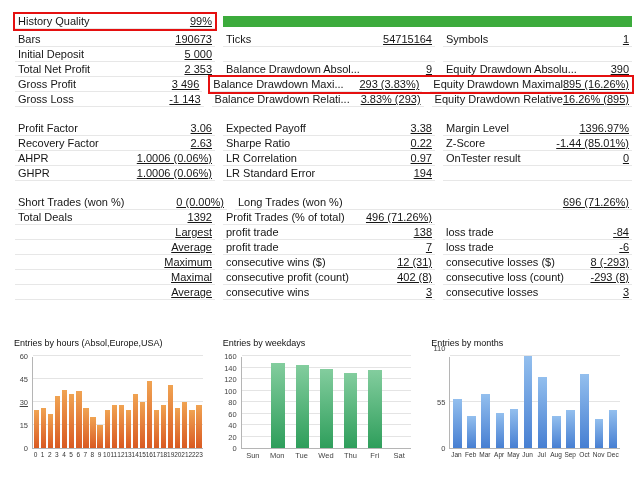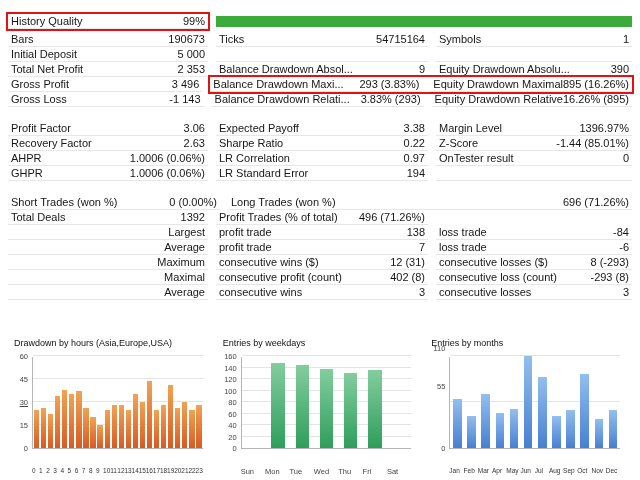--- a/index.html
+++ b/index.html
@@ -6,32 +6,32 @@
   html,body { width: 640px; height: 480px; }
   body {
     background: #ffffff;
     font-family: "Liberation Sans", sans-serif;
     font-size: 11px;
     color: #161616;
     overflow: hidden;
   }
   .report { padding: 14px 8px 0 8px; }
 
-  .trow { display: flex; height: 15px; align-items: center; }
+  .trow { display: flex; height: 15px; align-items: center; margin-left: 7px; }
   .cgroup {
     display: flex; justify-content: space-between; align-items: center;
     height: 15px; padding: 0 3px;
     border-bottom: 1px solid #e7e7e7;
   }
   .c1 { width: 200px; margin-right: 8px; }
   .c23 { display: flex; flex: 1; }
   .c2 { width: 212px; margin-right: 8px; }
   .c3 { flex: 1; }
   .lbl { white-space: nowrap; overflow: hidden; }
-  .val { white-space: nowrap; text-align: center; }
+  .val { white-space: nowrap; text-align: center; text-decoration: underline; }
   .hl { outline: 2px solid var(--hl-red, #e51010); }
   .tsection { margin-bottom: 14px; }
 
   .hq-row { margin-bottom: 3px; }
   .progress-track { flex: 1; display: flex; align-items: center; height: 15px; }
   .progress-fill { height: 11px; width: 100%; background: var(--progress-green, #3cab3c); }
 
   .charts { display: flex; gap: 20px; padding: 24px 12px 0 6px; }
   .chart { flex: 1; }
   .chart-title { font-size: 9px; color: #111; margin-bottom: 9px; white-space: nowrap; }
@@ -41,21 +41,21 @@
   .plot-col { flex: 1; min-width: 0; }
   .plot { position: relative; height: 92px; border-left: 1px solid #b5b5b5; border-bottom: 1px solid #b5b5b5; }
   .gridline { position: absolute; left: 0; right: 0; height: 1px; background: #e4e4e4; }
   .bars { position: absolute; left: 0; right: 0; bottom: 0; height: 92px; display: flex; align-items: flex-end; }
   .slot { flex: 1; display: flex; align-items: flex-end; justify-content: center; min-width: 0; }
   .bar { width: 70%; }
   .chart-0 .bar { width: 74%; }
   .chart-1 .bar { width: 55%; }
   .chart-2 .bar { width: 60%; }
   .xlabels { display: flex; margin-top: 2px; }
-  .xlab { flex: 1; font-size: 6.5px; color: #333; white-space: nowrap; min-width: 0; margin-top: 16px; }
+  .xlab { flex: 1; text-align: center; font-size: 6.5px; color: #333; white-space: nowrap; min-width: 0; }
   .chart-1 .xlab { font-size: 7.5px; color: #444; }
 </style>
 </head>
 <body>
 
 <div class="report">
 
   <div class="trow hq-row">
     <div class="cgroup c1 hl">
       <span class="lbl">History Quality</span>
@@ -320,21 +320,21 @@
               <span class="lbl">consecutive losses</span>
               <span class="val">3</span>
             </div>
           </div>
         </div>
       </div>
     </div>
 
   <div id="charts" class="charts">
       <div class="chart chart-0">
-        <div class="chart-title">Drawdown by hours (Asia,Europe,USA)</div>
+        <div class="chart-title">Entries by hours (Absol,Europe,USA)</div>
         <div class="chart-body">
           <div class="yaxis">
             <div class="ytick" style="bottom: -4px;">0</div>
             <div class="ytick" style="bottom: 19px;">15</div>
             <div class="ytick" style="bottom: 42px; text-decoration: underline;">30</div>
             <div class="ytick" style="bottom: 65px;">45</div>
             <div class="ytick" style="bottom: 88px;">60</div>
           </div>
           <div class="plot-col">
             <div class="plot">
@@ -504,21 +504,21 @@
               <div class="xlab">Sat</div>
             </div>
           </div>
         </div>
       </div>
       <div class="chart chart-2">
         <div class="chart-title">Entries by months</div>
         <div class="chart-body">
           <div class="yaxis">
             <div class="ytick" style="bottom: -4px;">0</div>
-            <div class="ytick" style="bottom: 58px;">55</div>
+            <div class="ytick" style="bottom: 42px;">55</div>
             <div class="ytick" style="bottom: 96px;">110</div>
           </div>
           <div class="plot-col">
             <div class="plot">
               <div class="gridline" style="bottom: 46px;"></div>
               <div class="gridline" style="bottom: 92px;"></div>
               <div class="bars">
                 <div class="slot">
                   <div class="bar" style="height: 49px; background: linear-gradient(rgb(147, 191, 238), rgb(71, 127, 210));"></div>
                 </div>

